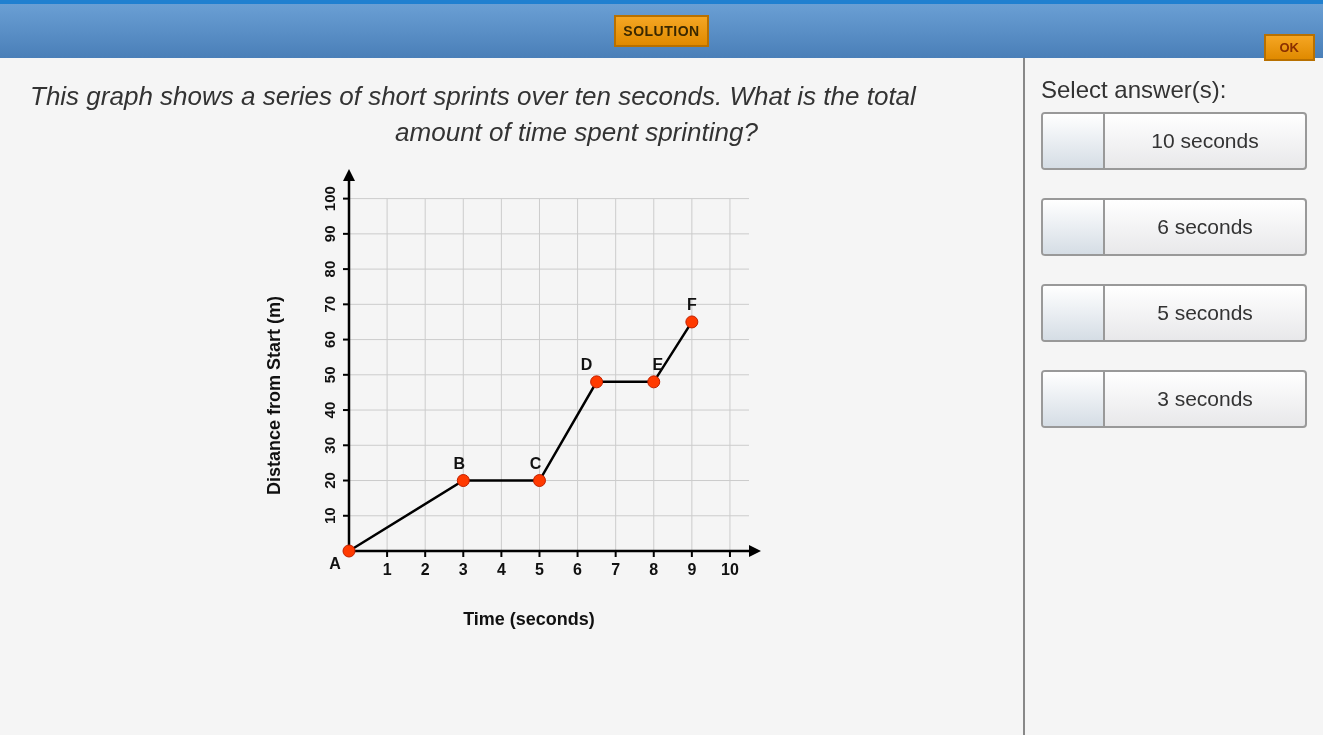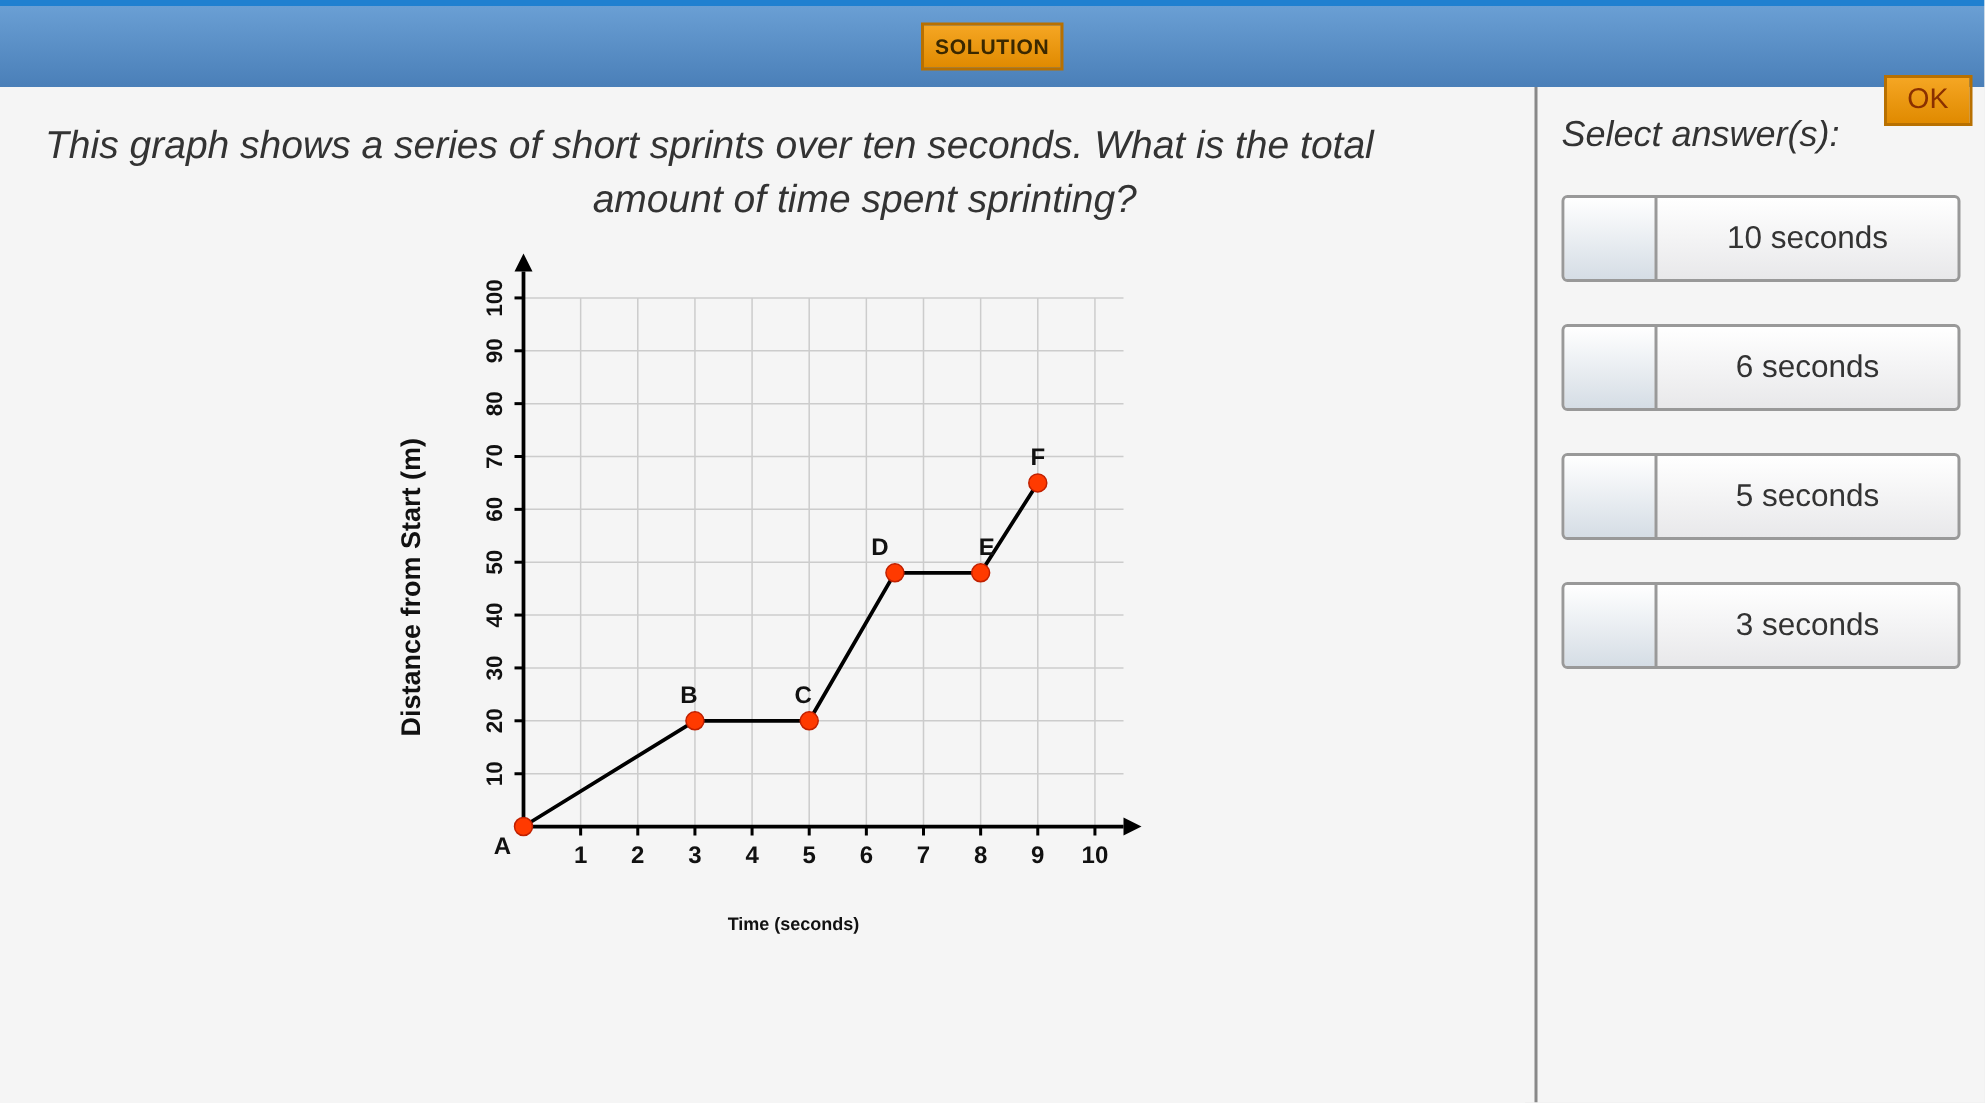--- a/index.html
+++ b/index.html
@@ -30,25 +30,24 @@
       letter-spacing: 0.5px;
       cursor: pointer;
     }
     .ok-button {
       position: absolute;
       right: 8px;
       top: 30px;
       background: linear-gradient(to bottom, #f5a623 0%, #e08a00 100%);
       border: 2px solid #b87000;
       color: #8a3000;
-      font-weight: normal;
-      font-size: 19px;
+      font-weight: bold;
+      font-size: 13px;
       padding: 4px 14px;
       cursor: pointer;
-      margin-top: 16px;
     }
     .content {
       display: flex;
       height: 677px;
       background: #f5f5f5;
     }
     .left {
       flex: 1;
       padding: 20px 20px 20px 30px;
     }
@@ -76,36 +75,35 @@
     .ylabel {
       writing-mode: vertical-rl;
       transform: rotate(180deg);
       font-size: 18px;
       font-weight: bold;
       margin-right: 4px;
       color: #111;
     }
     .chart-inner { display: flex; flex-direction: column; align-items: center; }
     .xlabel {
-      font-size: 12px;
+      font-size: 18px;
       font-weight: bold;
       margin-top: 8px;
       color: #111;
     }
     .right {
       width: 300px;
       border-left: 2px solid #888;
       padding: 18px 16px;
       background: #f5f5f5;
     }
     .select-title {
       font-size: 24px;
       color: #333;
-      margin-bottom: 26px;
-      font-style: italic;
+      margin-bottom: 8px;
     }
     .answers {
       display: flex;
       flex-direction: column;
       gap: 28px;
     }
     .answer {
       display: flex;
       border: 2px solid #999;
       border-radius: 4px;

